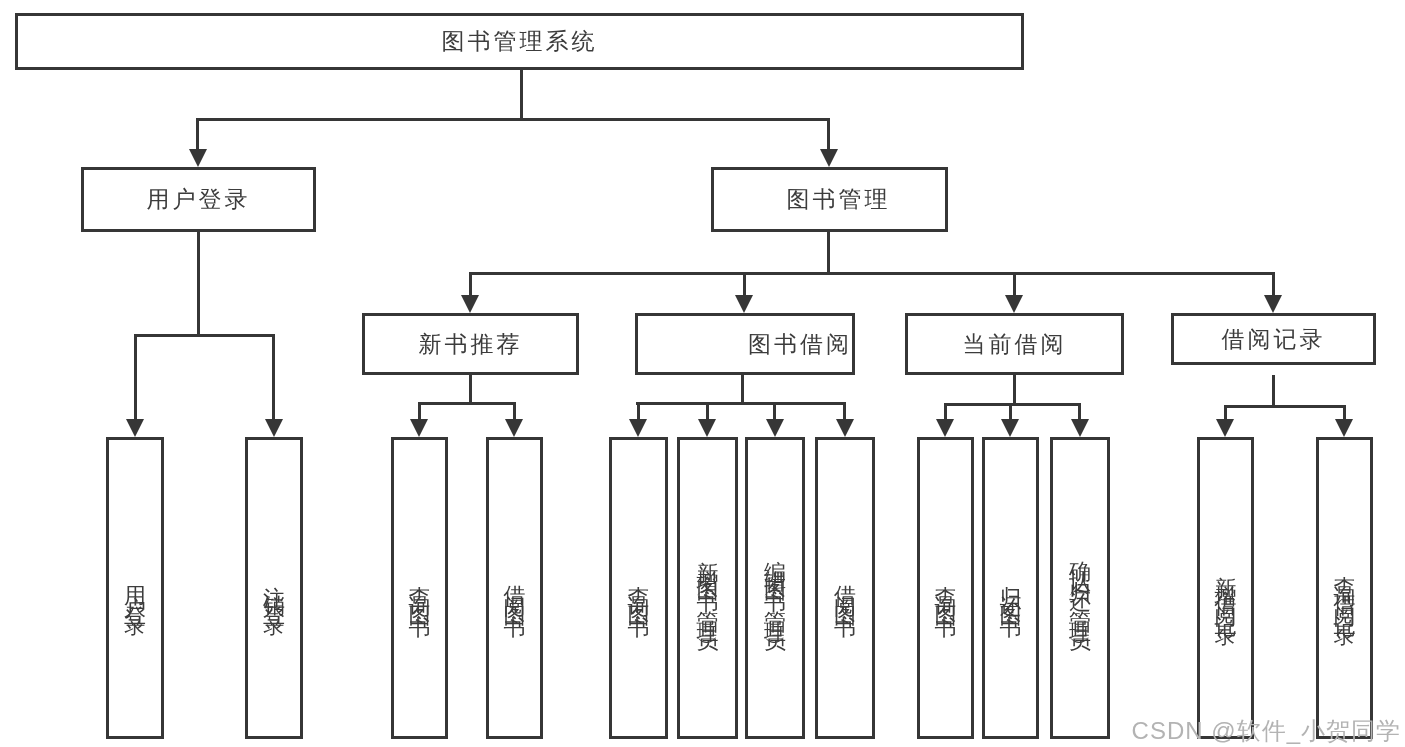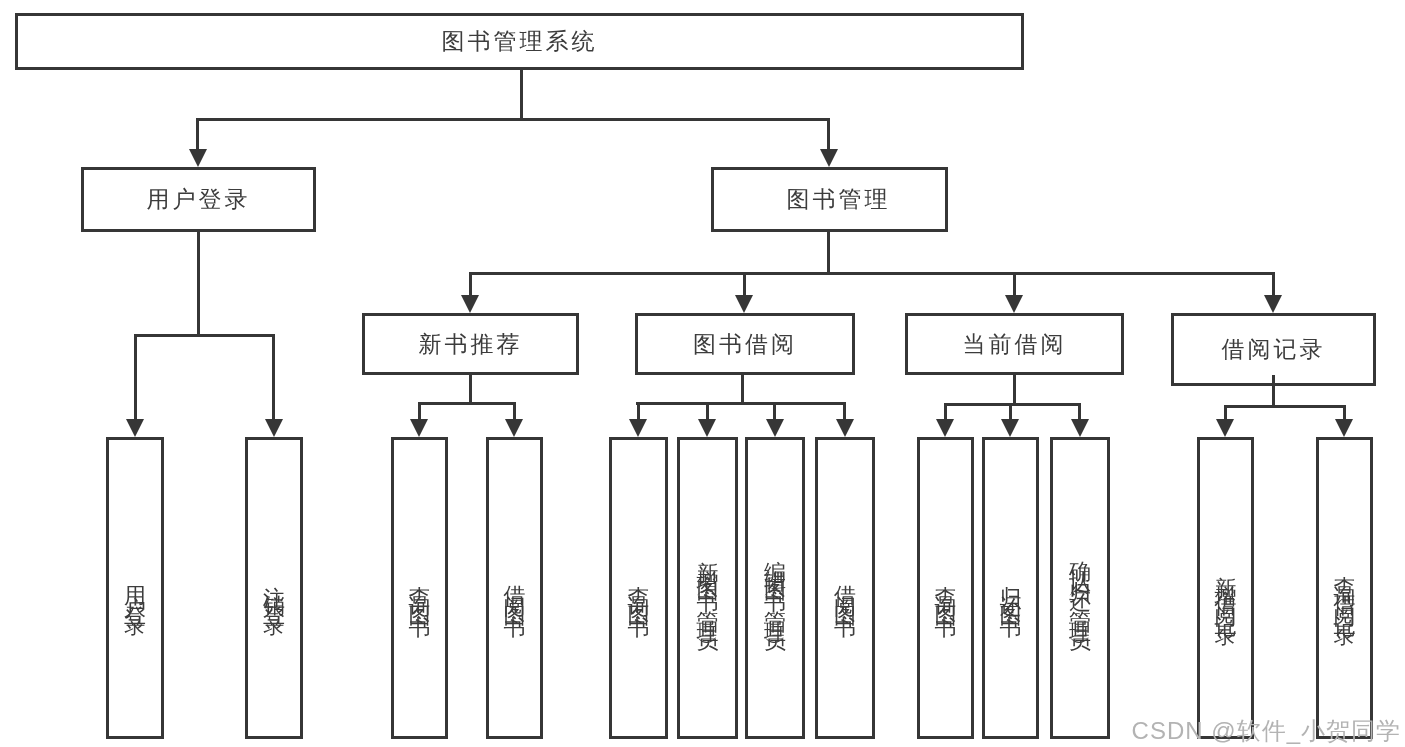--- a/index.html
+++ b/index.html
@@ -65,27 +65,27 @@
   <div class="vline" style="left:743px;top:272px;height:26px;"></div>
   <div class="ah" style="left:735px;top:295px;"></div>
   <div class="vline" style="left:1013px;top:272px;height:26px;"></div>
   <div class="ah" style="left:1005px;top:295px;"></div>
   <div class="vline" style="left:1272px;top:272px;height:26px;"></div>
   <div class="ah" style="left:1264px;top:295px;"></div>
 
   <div class="box" style="left:362px;top:313px;width:217px;height:62px;">
     <span class="hlabel">新书推荐</span>
   </div>
-  <div class="box" style="left:635px;top:313px;width:220px;height:62px;">
+  <div class="box" style="left:635px;top:313px;width:220px;height:62px;justify-content:flex-end;">
     <span class="hlabel">图书借阅</span>
   </div>
   <div class="box" style="left:905px;top:313px;width:219px;height:62px;">
     <span class="hlabel">当前借阅</span>
   </div>
-  <div class="box" style="left:1171px;top:313px;width:205px;height:73px;">
+  <div class="box" style="left:1171px;top:313px;width:205px;height:52px;">
     <span class="hlabel">借阅记录</span>
   </div>
 
   <div class="vline" style="left:469px;top:375px;height:30px;"></div>
   <div class="hline" style="left:418px;top:402px;width:98px;"></div>
   <div class="vline" style="left:418px;top:402px;height:20px;"></div>
   <div class="ah" style="left:410px;top:419px;"></div>
   <div class="vline" style="left:513px;top:402px;height:20px;"></div>
   <div class="ah" style="left:505px;top:419px;"></div>
 

